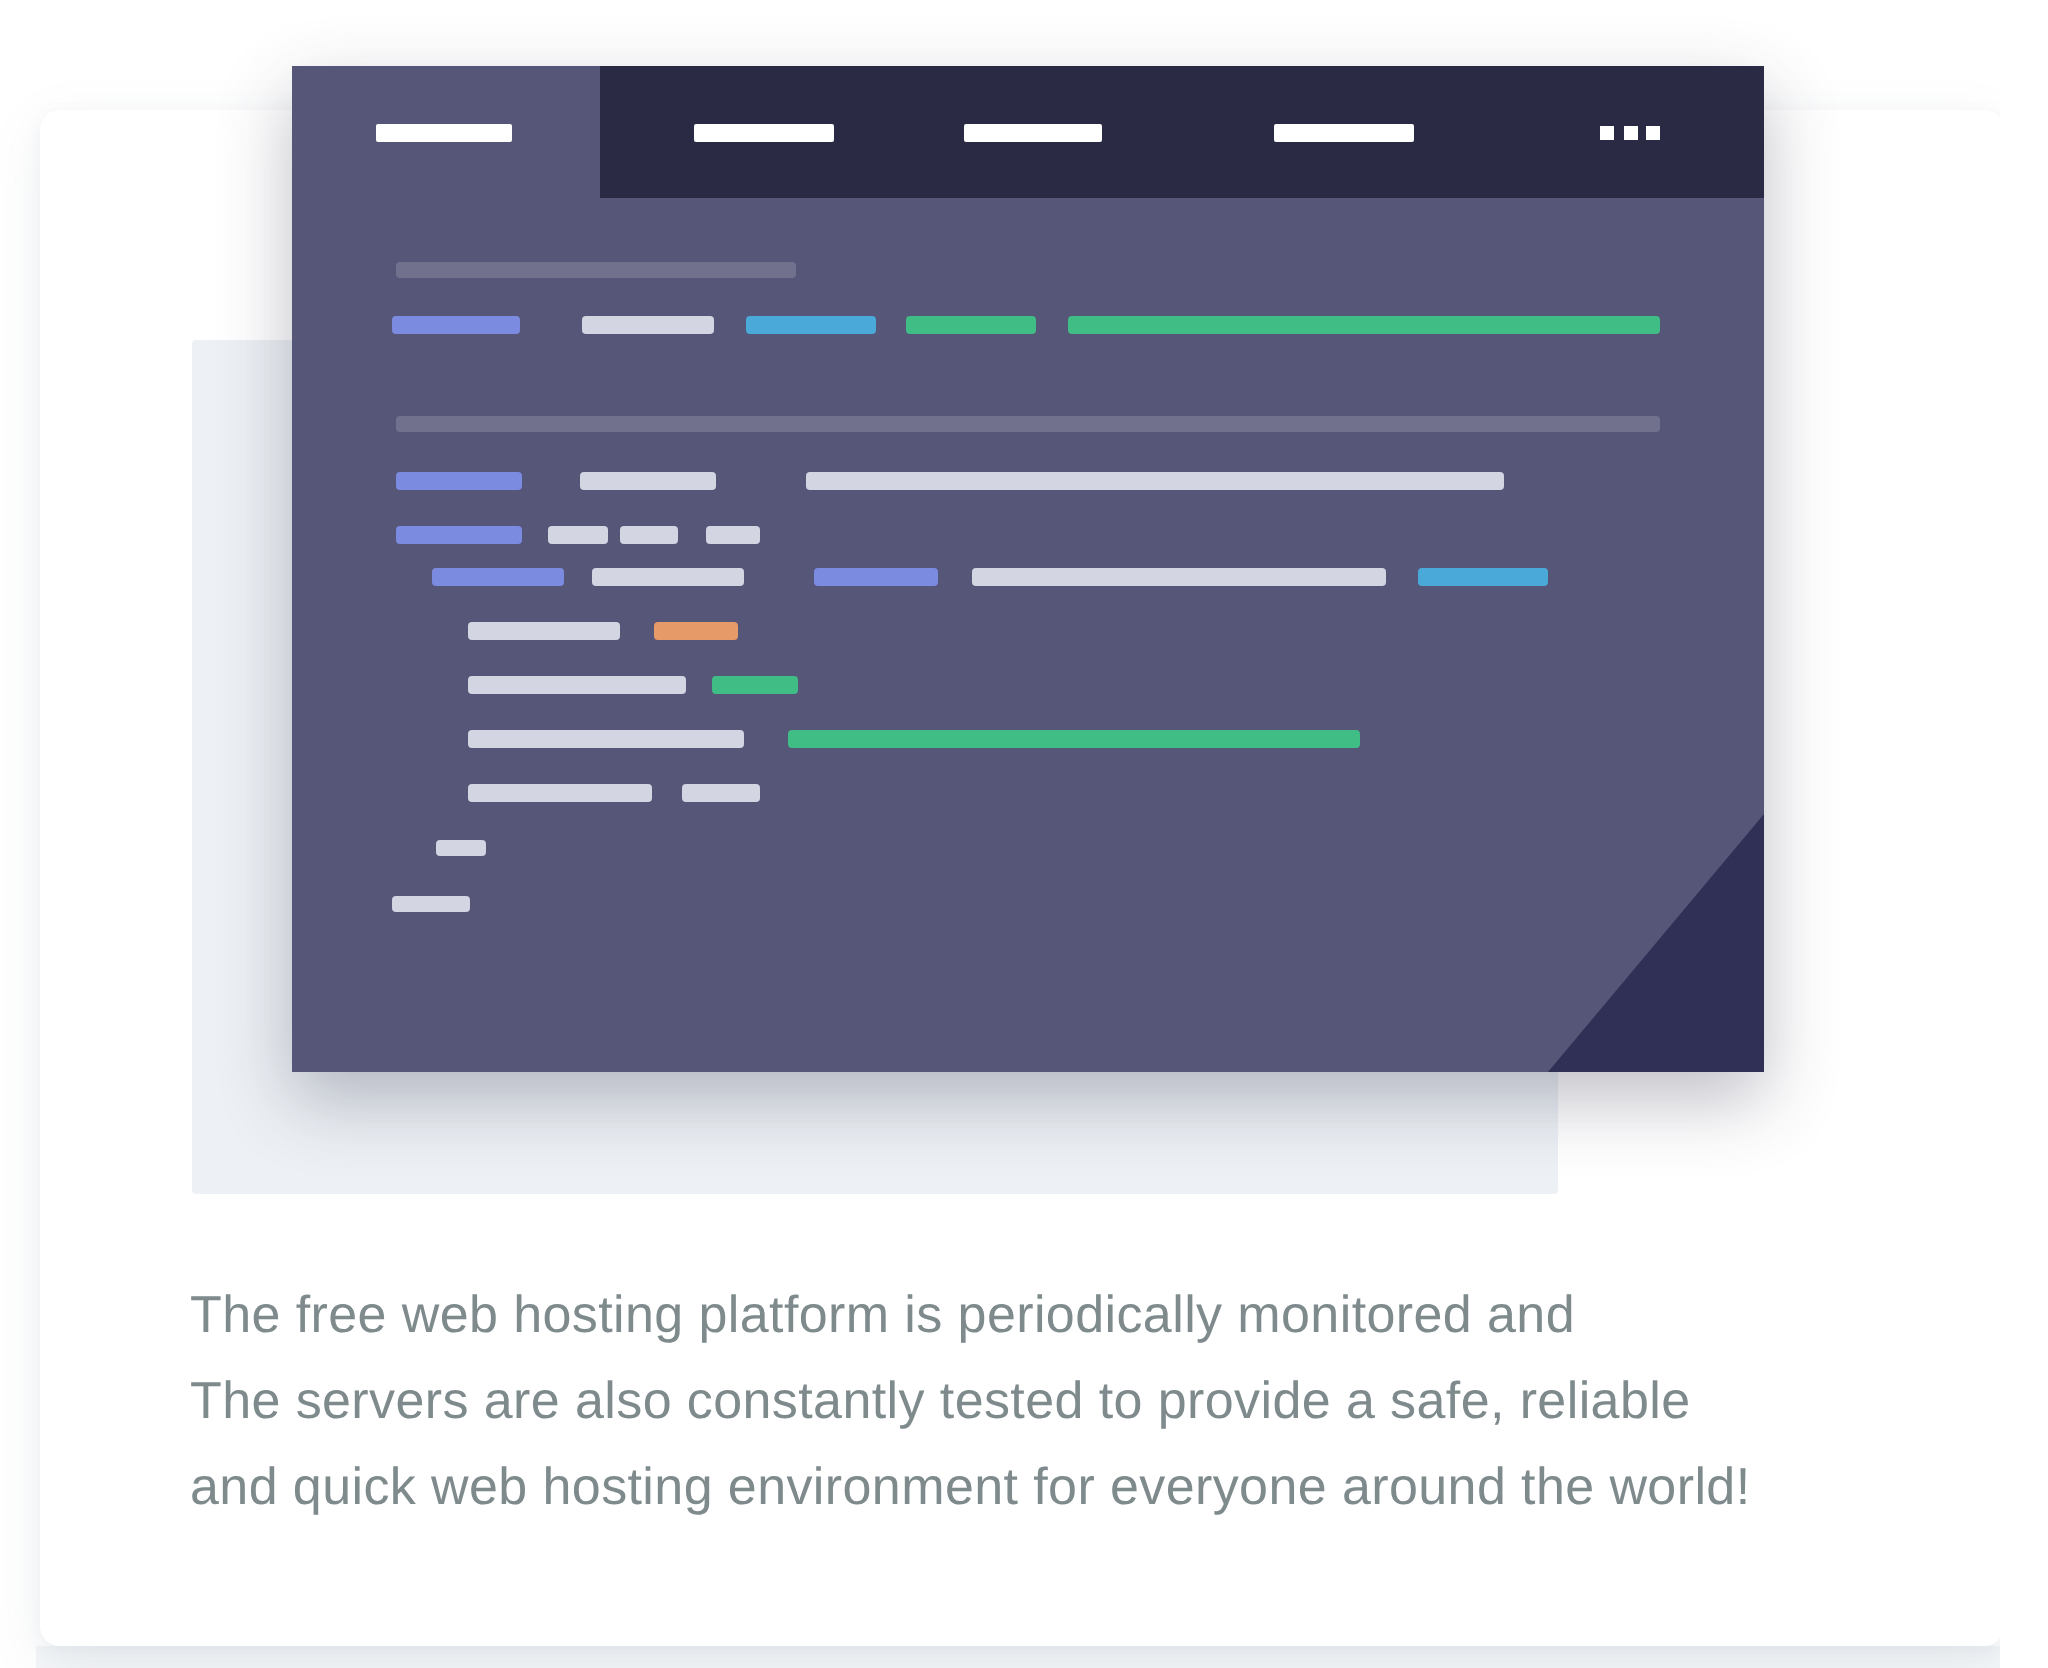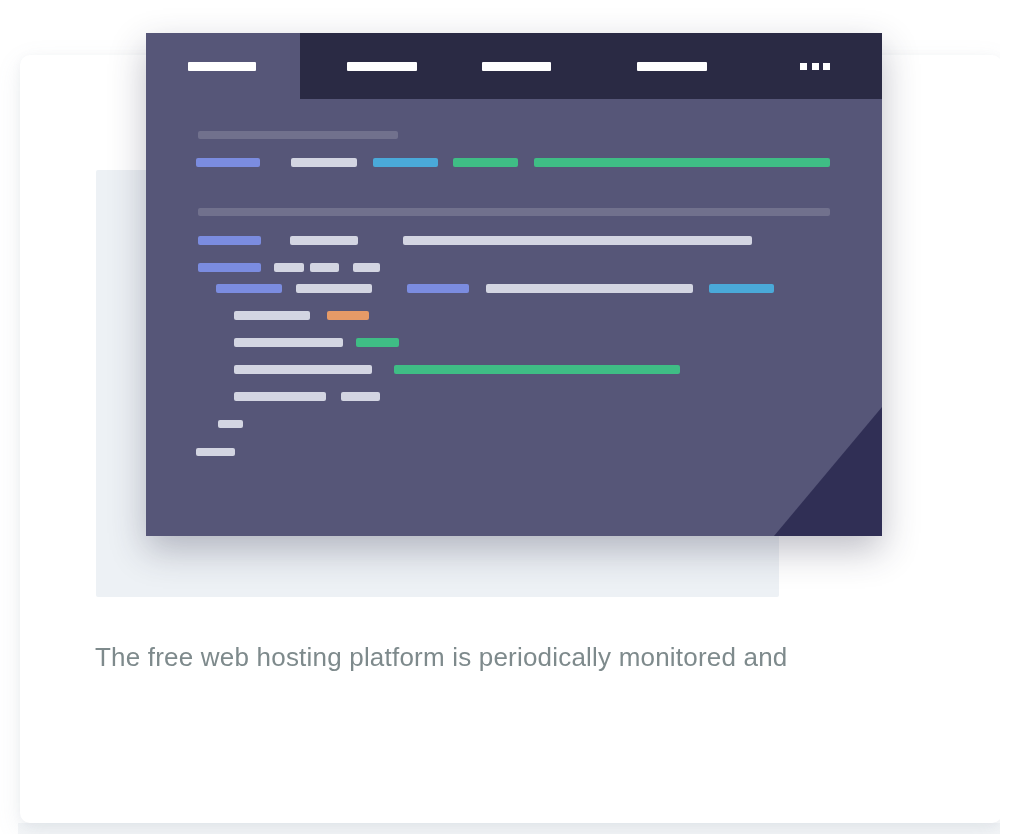--- a/index.html
+++ b/index.html
@@ -123,15 +123,17 @@
         <div class="code-bar" style="left: 88px; top: 359px; width: 92px; height: 9px; background: rgb(211, 213, 226);"></div>
         <div class="code-bar" style="left: 195px; top: 359px; width: 39px; height: 9px; background: rgb(211, 213, 226);"></div>
         <div class="code-bar" style="left: 72px; top: 387px; width: 25px; height: 8px; background: rgb(211, 213, 226);"></div>
         <div class="code-bar" style="left: 50px; top: 415px; width: 39px; height: 8px; background: rgb(211, 213, 226);"></div>
       </div>
     <div class="corner-fold" style="background: rgb(48, 47, 85);"></div>
   </div>
 
   <div class="paragraph-block" style="color: rgb(126, 138, 140);">
     <div class="paragraph-line">The free web hosting platform is periodically monitored and</div>
+    <div class="paragraph-line">The servers are also constantly tested to provide a safe, reliable</div>
+    <div class="paragraph-line">and quick web hosting environment for everyone around the world!</div>
   </div>
 
 </div>
 
 </body></html>

